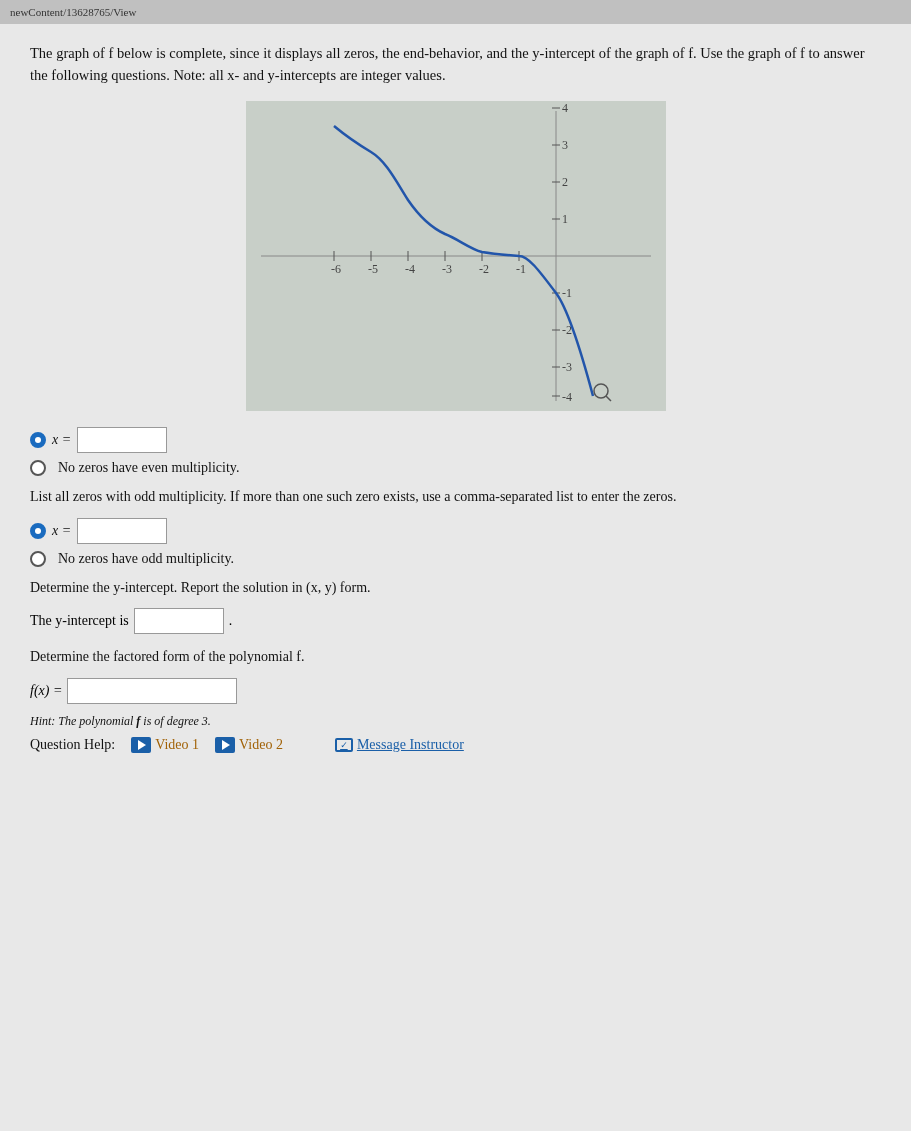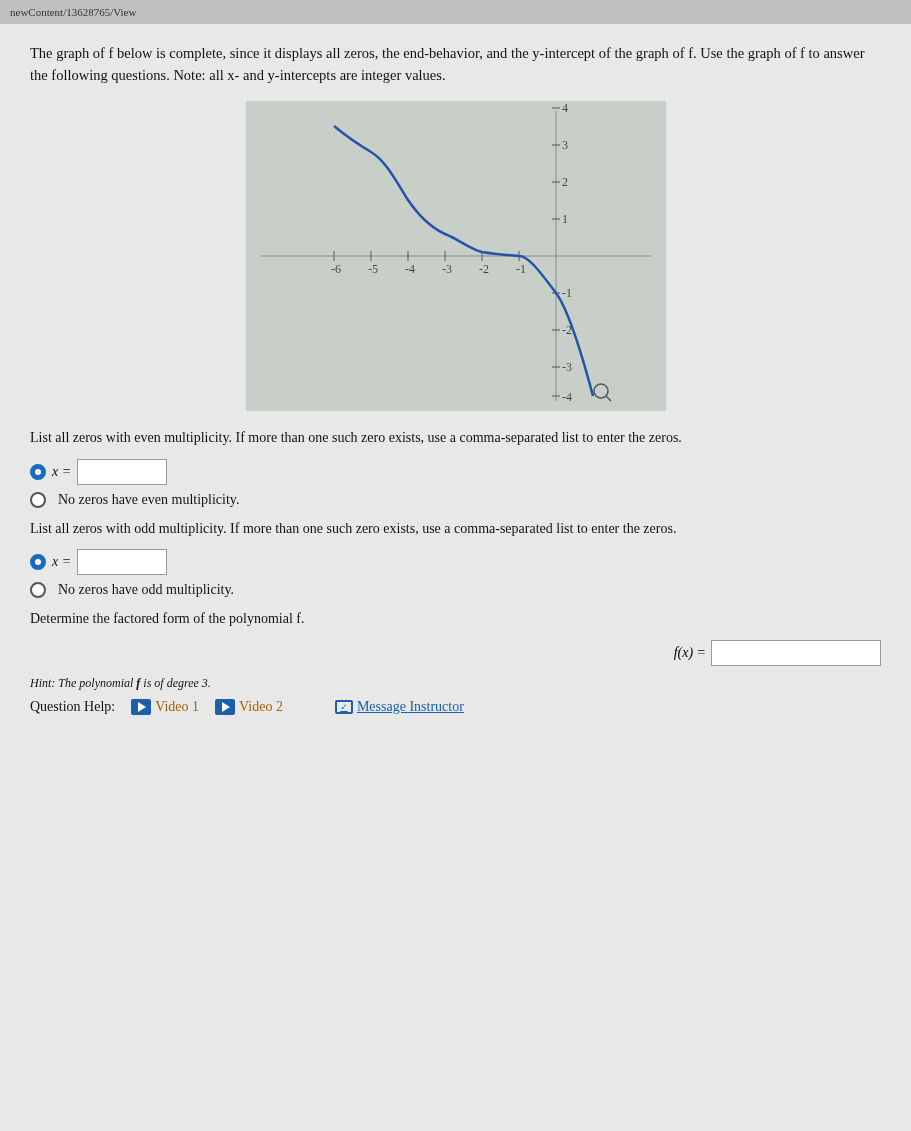--- a/index.html
+++ b/index.html
@@ -106,21 +106,20 @@
       height: 26px;
       width: 90px;
       display: inline-block;
     }
     .factored-row {
       display: flex;
       align-items: center;
       gap: 5px;
       margin-bottom: 8px;
       font-size: 14px;
-      justify-content: flex-end;
     }
     .factored-input {
       border: 1px solid #999;
       background: white;
       height: 26px;
       width: 170px;
       display: inline-block;
     }
     .hint-text {
       font-size: 12px;
@@ -268,21 +267,20 @@
       <line x1="306" y1="295" x2="314" y2="295" stroke="#555" stroke-width="1"></line>
 
       <path d="M 88,25 C 100,35 115,45 125,51 C 140,60 150,80 162,99 C 175,118 188,128 199,133 C 212,138 224,148 236,151 C 248,153 260,154 273,155 C 282,155 292,168 310,192 C 322,208 335,250 347,295" stroke="#2255aa" stroke-width="2.5" fill="none"></path>
 
       <circle cx="355" cy="290" r="7" stroke="#555" stroke-width="1.5" fill="none"></circle>
       <line x1="360" y1="295" x2="365" y2="300" stroke="#555" stroke-width="1.5"></line>
     </svg>
   </div>
 
   <div class="section-divider">
-    <p class="section-text">List all zeros with even multiplicity. If more than one such zero exists, use a comma-separated list to enter the zeros.</p>
 
     <div class="radio-row">
       <div class="radio-filled"></div>
       <span class="eq-label math-italic">x =</span>
       <input type="text" class="input-box" value="" style="">
     </div>
 
     <div class="radio-row">
       <div class="radio-empty"></div>
       <span class="no-zeros-label">No zeros have even multiplicity.</span>
@@ -297,20 +295,28 @@
       <span class="eq-label math-italic">x =</span>
       <input type="text" class="input-box" value="" style="">
     </div>
 
     <div class="radio-row">
       <div class="radio-empty"></div>
       <span class="no-zeros-label">No zeros have odd multiplicity.</span>
     </div>
   </div>
 
+  <div class="section-divider" style="margin-top:10px;">
+    <p class="section-text">Determine the y-intercept. Report the solution in (x, y) form.</p>
+    <div class="intercept-row">
+      <span>The y-intercept is</span>
+      <input type="text" class="intercept-input" value="" style="">
+      <span>.</span>
+    </div>
+  </div>
 
   <div class="section-divider" style="margin-top:6px;">
     <p class="section-text">Determine the factored form of the polynomial f.</p>
     <div class="factored-row">
       <span class="math-italic">f(x) =</span>
       <input type="text" class="factored-input" value="" style="">
     </div>
   </div>
 
   <p class="hint-text italic">

